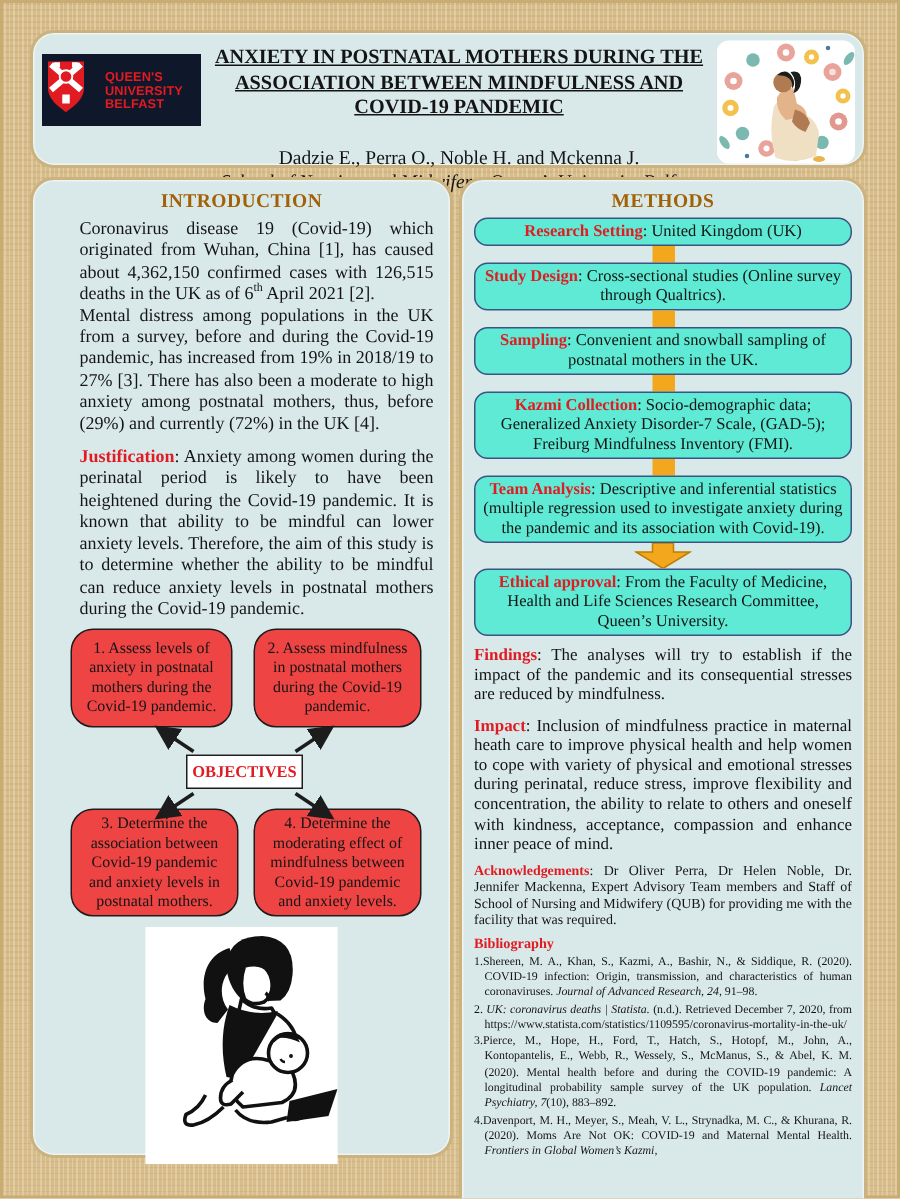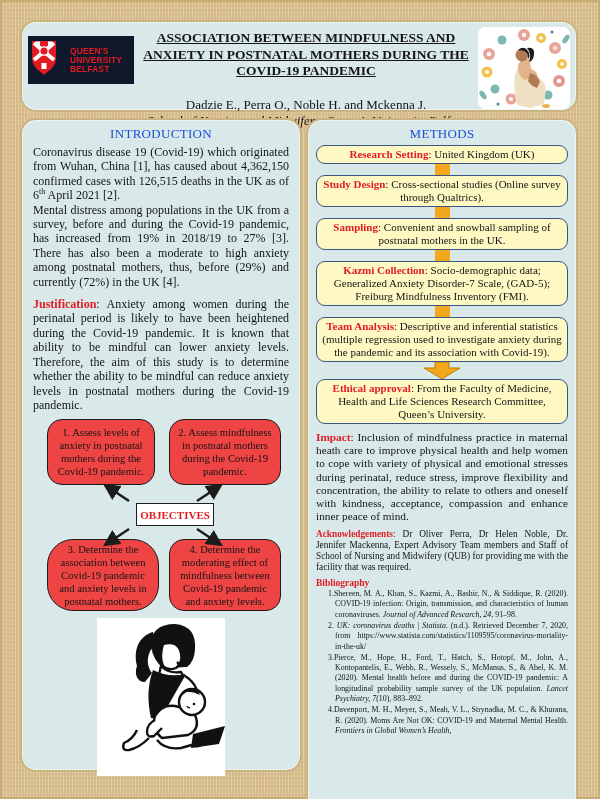--- a/index.html
+++ b/index.html
@@ -28,57 +28,57 @@
   .title-wrap { flex:1; text-align:center; padding-top:3px; }
   .title-line { font-weight:bold; font-size:13.5px; line-height:16.5px; text-decoration:underline; }
   .authors { font-size:13px; margin-top:17px; }
   .affiliation { font-size:13px; font-style:italic; }
   .flower-box { width:92px; height:82px; background:#ffffff; border-radius:8px; flex:none; overflow:hidden; }
 
   
   .col-left  { left:20px;  top:118px; width:282px; height:654px; padding:4px 11px; }
   .col-right { left:306px; top:118px; width:272px; height:746px; padding:4px 8px; }
 
-  .sec-heading { text-align:center; color:#1d4ed8; font-weight:normal; font-size:13px; letter-spacing:.3px; padding:2px 0 3px; }
+  .sec-heading { text-align:center; color:#a16207; font-weight:bold; font-size:13px; letter-spacing:.3px; padding:2px 0 3px; }
   .red-label { color:#e11b22; font-weight:bold; }
-  .body-text { font-size:12px; line-height:14.4px; text-align:justify; }
+  .body-text { font-size:12px; line-height:14.4px; text-align:justify;margin-left:20px; }
   .justification { margin-top:8px; }
   sup { font-size:8px; line-height:0; }
 
   
   .obj-diagram { position:relative; height:192px; margin-top:7px; }
   .obj-box {
     position:absolute; background:#ef4444; border:1.5px solid #1c1c1c; border-radius:15px;
     font-size:10.6px; line-height:13px; text-align:center;
     display:flex; align-items:center; justify-content:center; padding:4px 5px;
   }
   .obj-tl { left:14px;  top:0;     width:108px; height:66px; }
   .obj-tr { left:136px; top:0;     width:112px; height:66px; }
-  .obj-bl { left:14px;  top:120px; width:112px; height:72px;border-radius:26px; }
+  .obj-bl { left:14px;  top:120px; width:112px; height:72px; }
   .obj-br { left:136px; top:120px; width:112px; height:72px; }
   .obj-center {
     position:absolute; left:91px; top:84px; width:78px; height:23px; background:#fff;
     border:1.5px solid #1c1c1c; color:#e11b22; font-weight:bold; font-size:11px;
-    display:flex; align-items:center; justify-content:center;margin-left:12px;
+    display:flex; align-items:center; justify-content:center;
   }
   .obj-arrows { position:absolute; left:0; top:0; width:100%; height:100%; pointer-events:none; }
 
   .mother-box { width:128px; height:158px; background:#fff; margin:7px auto 0; }
 
   
   .method-box {
-    background:#fef9c3; border:1.6px solid #3b5582; border-radius:9px;
+    background:#5eead4; border:1.6px solid #3b5582; border-radius:9px;
     text-align:center; font-size:11px; line-height:13px; padding:2px 5px;
   }
   .connector { width:15px; height:11px; background:#f2a71d; margin:0 auto; }
   .big-arrow { display:block; margin:0 auto; }
   .findings, .impact { font-size:11.3px; line-height:13.2px; text-align:justify; margin-top:7px; }
   .ack { font-size:9.3px; line-height:10.9px; text-align:justify; margin-top:6px; }
   .bib-heading { color:#e11b22; font-weight:bold; font-size:9.5px; margin-top:5px; }
-  .bib-ref { font-size:7.9px; line-height:10.3px; text-align:justify; padding-left:7px; text-indent:-7px; margin-top:1px;margin-left:12px; }
+  .bib-ref { font-size:7.9px; line-height:10.3px; text-align:justify; padding-left:7px; text-indent:-7px; margin-top:1px; }
   .bib-ref em { font-style:italic; }
 </style>
 </head>
 <body>
 
 <div class="poster">
 
   <div class="panel header-panel">
     <div class="logo-box">
       <span>
@@ -93,22 +93,22 @@
         </svg>
       </span>
       <span class="logo-text">
         <div>QUEEN'S</div>
         <div>UNIVERSITY</div>
         <div>BELFAST</div>
       </span>
     </div>
 
     <div class="title-wrap">
+      <div class="title-line">ANXIETY IN POSTNATAL MOTHERS DURING THE</div>
       <div class="title-line">ASSOCIATION BETWEEN MINDFULNESS AND</div>
-      <div class="title-line">ANXIETY IN POSTNATAL MOTHERS DURING THE</div>
       <div class="title-line">COVID-19 PANDEMIC</div>
       <div class="authors">Dadzie E., Perra O., Noble H. and Mckenna J.</div>
       <div class="affiliation">School of Nursing and Midwifery, Queen’s University Belfast</div>
     </div>
 
     <div class="flower-box">
       <svg width="92" height="82" viewBox="0 0 92 82">
         <rect width="92" height="82" fill="#ffffff"></rect>
 
         <g>
@@ -234,26 +234,27 @@
     <div class="connector"></div>
 
     <div class="method-box"><span class="red-label">Team Analysis</span><span>: Descriptive and inferential statistics (multiple regression used to investigate anxiety during the pandemic and its association with Covid-19).</span></div>
 
     <svg class="big-arrow" width="38" height="17" viewBox="0 0 38 17">
       <path d="M12,0 h14 v6 h11 L19,17 L1,6 h11 Z" fill="#f2a71d" stroke="#c07e00" stroke-width="1"></path>
     </svg>
 
     <div class="method-box"><span class="red-label">Ethical approval</span><span>: From the Faculty of Medicine, Health and Life Sciences Research Committee, Queen’s University.</span></div>
 
+    <div class="findings"><span class="red-label">Findings</span><span>: The analyses will try to establish if the impact of the pandemic and its consequential stresses are reduced by mindfulness.</span></div>
 
     <div class="impact"><span class="red-label">Impact</span><span>: Inclusion of mindfulness practice in maternal heath care to improve physical health and help women to cope with variety of physical and emotional stresses during perinatal, reduce stress, improve flexibility and concentration, the ability to relate to others and oneself with kindness, acceptance, compassion and enhance inner peace of mind.</span></div>
 
     <div class="ack"><span class="red-label">Acknowledgements</span><span>: Dr Oliver Perra, Dr Helen Noble, Dr. Jennifer Mackenna, Expert Advisory Team members and Staff of School of Nursing and Midwifery (QUB) for providing me with the facility that was required.</span></div>
 
     <div class="bib-heading">Bibliography</div>
 
     <div class="bib-ref"><span>1.Shereen, M. A., Khan, S., Kazmi, A., Bashir, N., &amp; Siddique, R. (2020). COVID-19 infection: Origin, transmission, and characteristics of human coronaviruses. </span><em>Journal of Advanced Research, 24</em><span>, 91–98.</span></div>
     <div class="bib-ref"><span>2. </span><em>UK: coronavirus deaths | Statista.</em><span> (n.d.). Retrieved December 7, 2020, from https://www.statista.com/statistics/1109595/coronavirus-mortality-in-the-uk/</span></div>
     <div class="bib-ref"><span>3.Pierce, M., Hope, H., Ford, T., Hatch, S., Hotopf, M., John, A., Kontopantelis, E., Webb, R., Wessely, S., McManus, S., &amp; Abel, K. M. (2020). Mental health before and during the COVID-19 pandemic: A longitudinal probability sample survey of the UK population. </span><em>Lancet Psychiatry, 7</em><span>(10), 883–892.</span></div>
-    <div class="bib-ref"><span>4.Davenport, M. H., Meyer, S., Meah, V. L., Strynadka, M. C., &amp; Khurana, R. (2020). Moms Are Not OK: COVID-19 and Maternal Mental Health. </span><em>Frontiers in Global Women’s Health,</em><span></span></div>
+    <div class="bib-ref"><span>4.Davenport, M. H., Meyer, S., Meah, V. L., Strynadka, M. C., &amp; Khurana, R. (2020). Moms Are Not OK: COVID-19 and Maternal Mental Health. </span><em>Frontiers in Global Women’s Kazmi,</em><span></span></div>
   </div>
 
 </div>
 
 </body></html>

